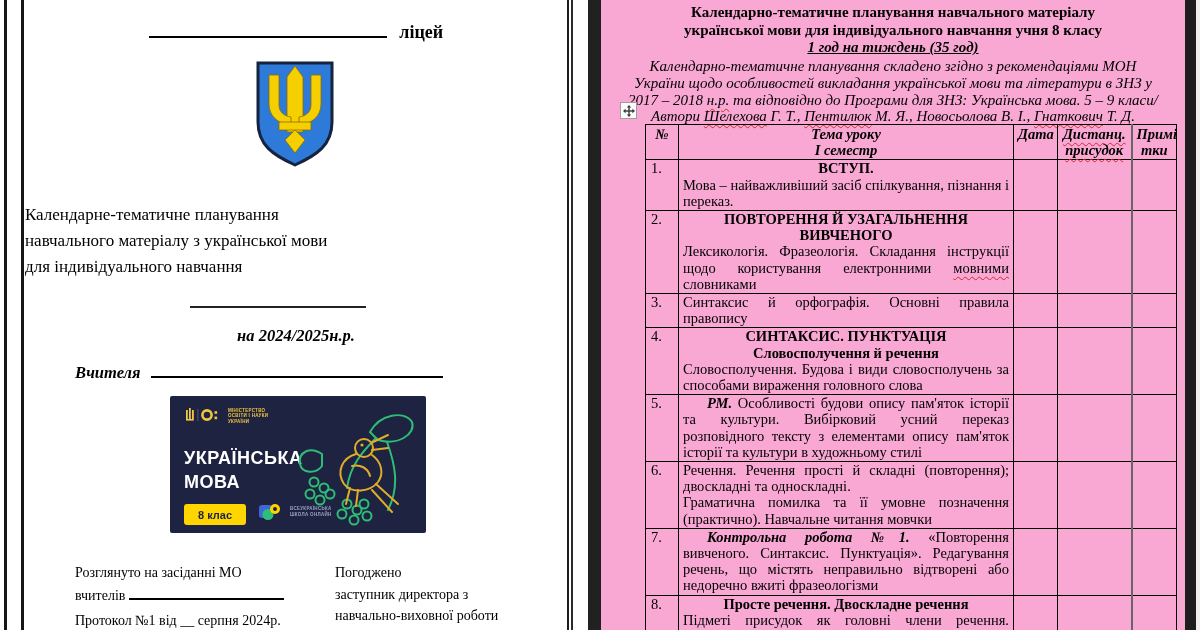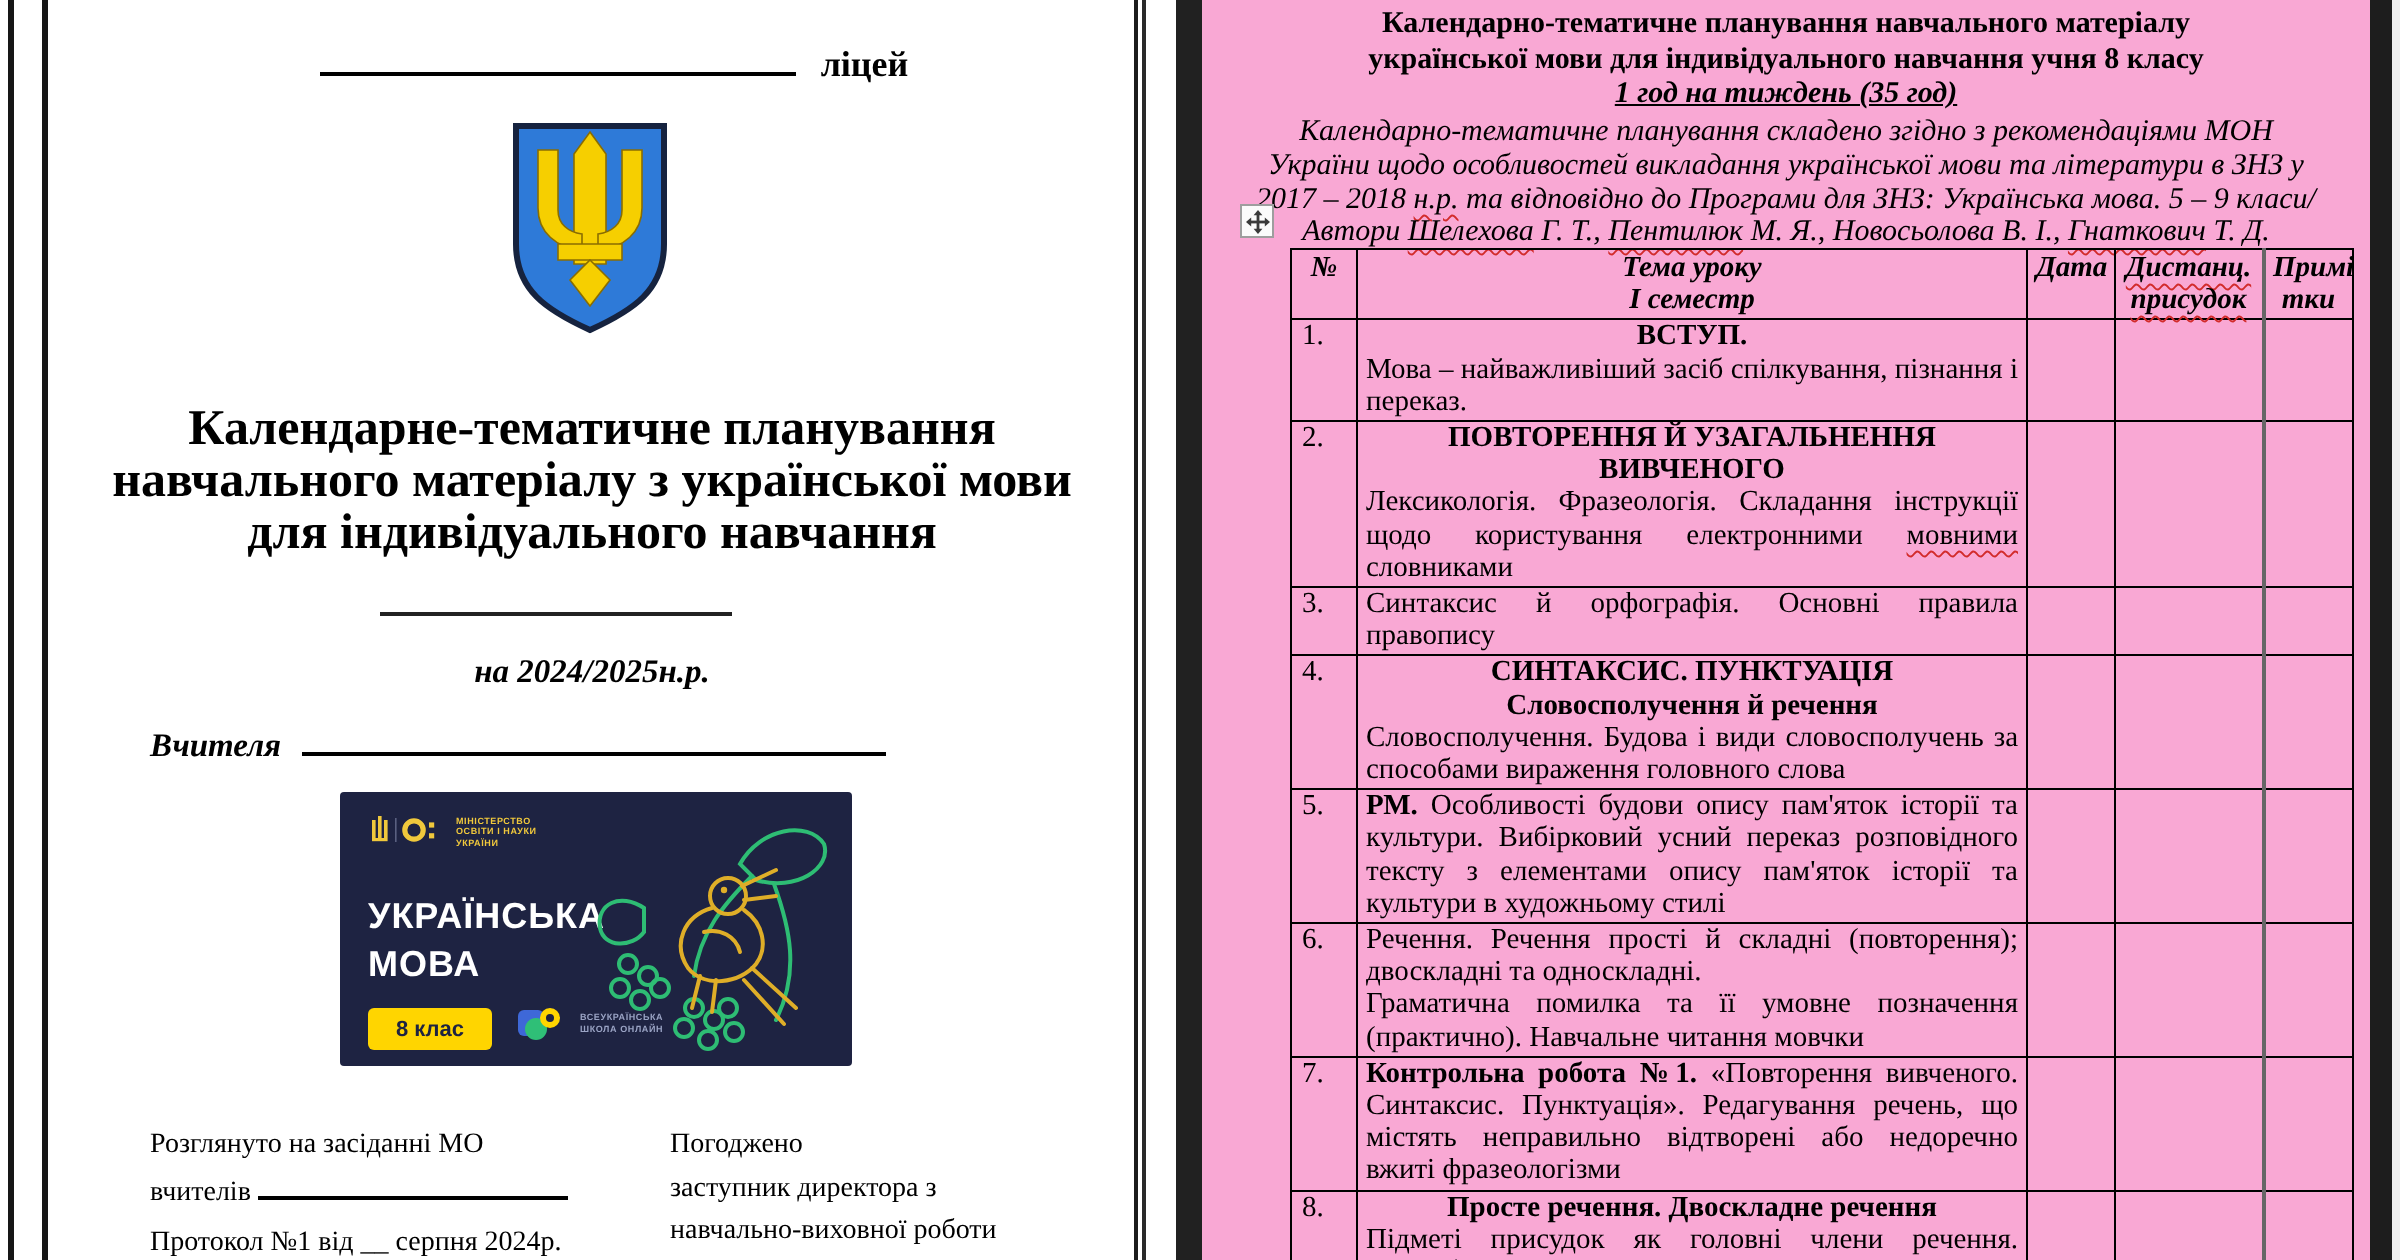--- a/index.html
+++ b/index.html
@@ -4,24 +4,24 @@
 <style>
   html,body{margin:0;padding:0;}
   body{
     width:1200px;height:630px;position:relative;overflow:hidden;
     background:#ffffff;color:#000;
     font-family:"Liberation Serif", serif;
   }
   .vband{position:absolute;top:0;bottom:0;}
   
   .lp{position:absolute;left:25px;top:0;width:542px;height:630px;background:#fff;}
-  .licej{position:absolute;top:22px;left:0;width:100%;text-align:center;font-weight:bold;font-size:18px;margin-left:11px;}
+  .licej{position:absolute;top:22px;left:0;width:100%;text-align:center;font-weight:bold;font-size:18px;}
   .blank{display:inline-block;border-bottom:2px solid #000;height:14px;vertical-align:baseline;}
   .shield{position:absolute;left:228px;top:60px;}
-  .lp-title{position:absolute;top:202px;left:0;width:100%;text-align:center;font-weight:bold;font-size:25px;line-height:26px;}
+  .lp-title{position:absolute;top:202px;left:0;width:100%;text-align:left;font-weight:normal;font-size:17px;line-height:26px;}
   .mid-blank{position:absolute;top:306px;left:165px;width:176px;border-bottom:2.5px solid #222;}
   .year{position:absolute;top:326px;left:0;width:100%;text-align:center;font-weight:bold;font-style:italic;font-size:16.5px;}
   .teacher{position:absolute;top:362px;left:50px;font-weight:bold;font-style:italic;font-size:16.5px;}
   .teacher .blank{width:292px;margin-left:6px;}
   
   .banner{position:absolute;left:145px;top:396px;width:256px;height:137px;background:#1e2342;border-radius:2px;overflow:hidden;font-family:"Liberation Sans",sans-serif;}
   .mon-row{position:absolute;left:14px;top:11px;display:flex;align-items:center;gap:4px;}
   .mon-text{color:#f0c83c;font-size:4.5px;line-height:5.4px;letter-spacing:.3px;font-weight:bold;}
   .subject{position:absolute;left:14px;top:50px;color:#fff;font-weight:bold;font-size:18px;line-height:24px;letter-spacing:.5px;}
   .badge{position:absolute;left:14px;top:108px;width:62px;height:21px;background:#ffd500;border-radius:3px;color:#1e2342;font-weight:bold;font-size:11px;display:flex;align-items:center;justify-content:center;}
@@ -50,21 +50,21 @@
   .sq{text-decoration-line:underline;text-decoration-style:wavy;text-decoration-color:#d22b2b;text-decoration-thickness:1px;text-underline-offset:2.5px;}
   .handle{position:absolute;left:19px;top:102px;width:17px;height:17px;border:1px solid #9e9e9e;background:#fbfbfb;display:flex;align-items:center;justify-content:center;box-sizing:border-box;}
   
   table.kt{position:absolute;left:44px;top:124px;width:531px;border-collapse:collapse;table-layout:fixed;border:1.5px solid #000;}
   .kt th,.kt td{border:1px solid #000;padding:0 4px 1px 4px;vertical-align:top;font-size:14.5px;line-height:16.2px;}
   .kt th{font-weight:bold;font-style:italic;text-align:center;padding-top:1px;}
   .kt td.num{padding-left:5px;}
   .kt td.c-dist,.kt th.c-dist{border-right:2px solid #666;}
   .heading{text-align:center;font-weight:bold;}
   .body-text{text-align:justify;}
-  .lead{font-weight:bold;}
+  .lead{font-weight:bold;font-style:italic;margin-left:24px;}
 </style>
 </head>
 <body>
 
 <div class="vband l-edge1"></div>
 <div class="vband l-edge2"></div>
 <div class="vband l-redge"></div>
 <div class="vband l-redge2"></div>
 <div class="vband gap-band"></div>
 <div class="vband r-redge"></div>

